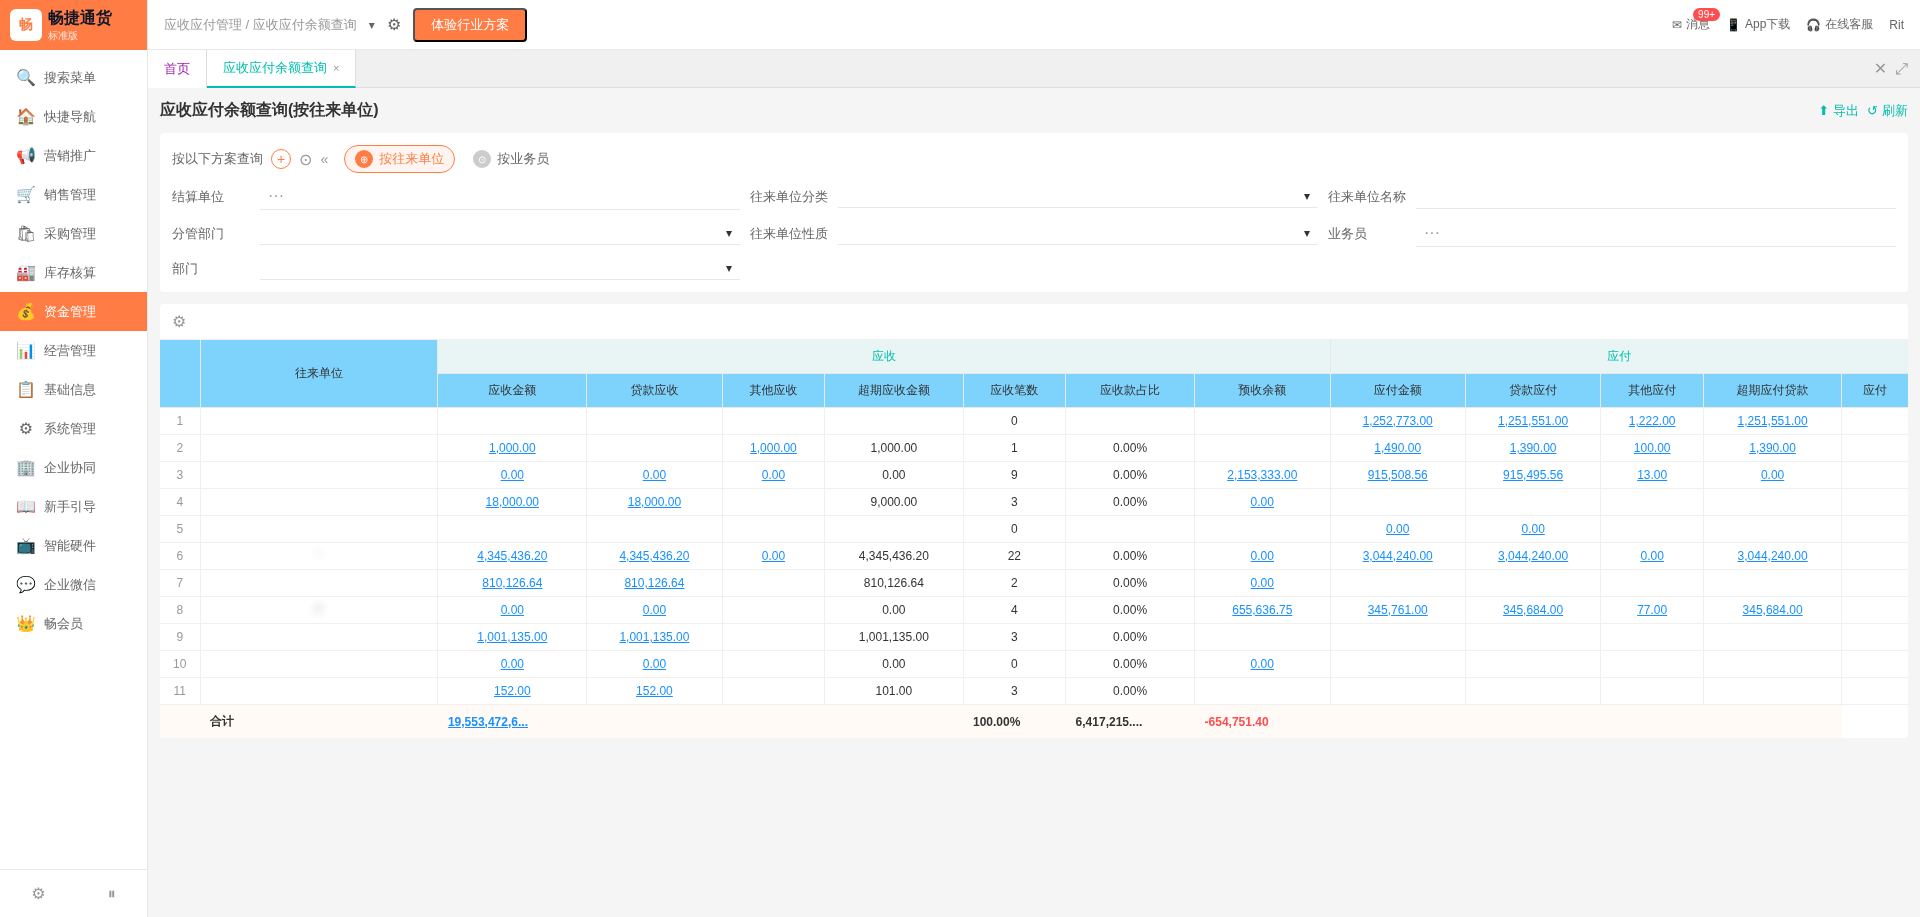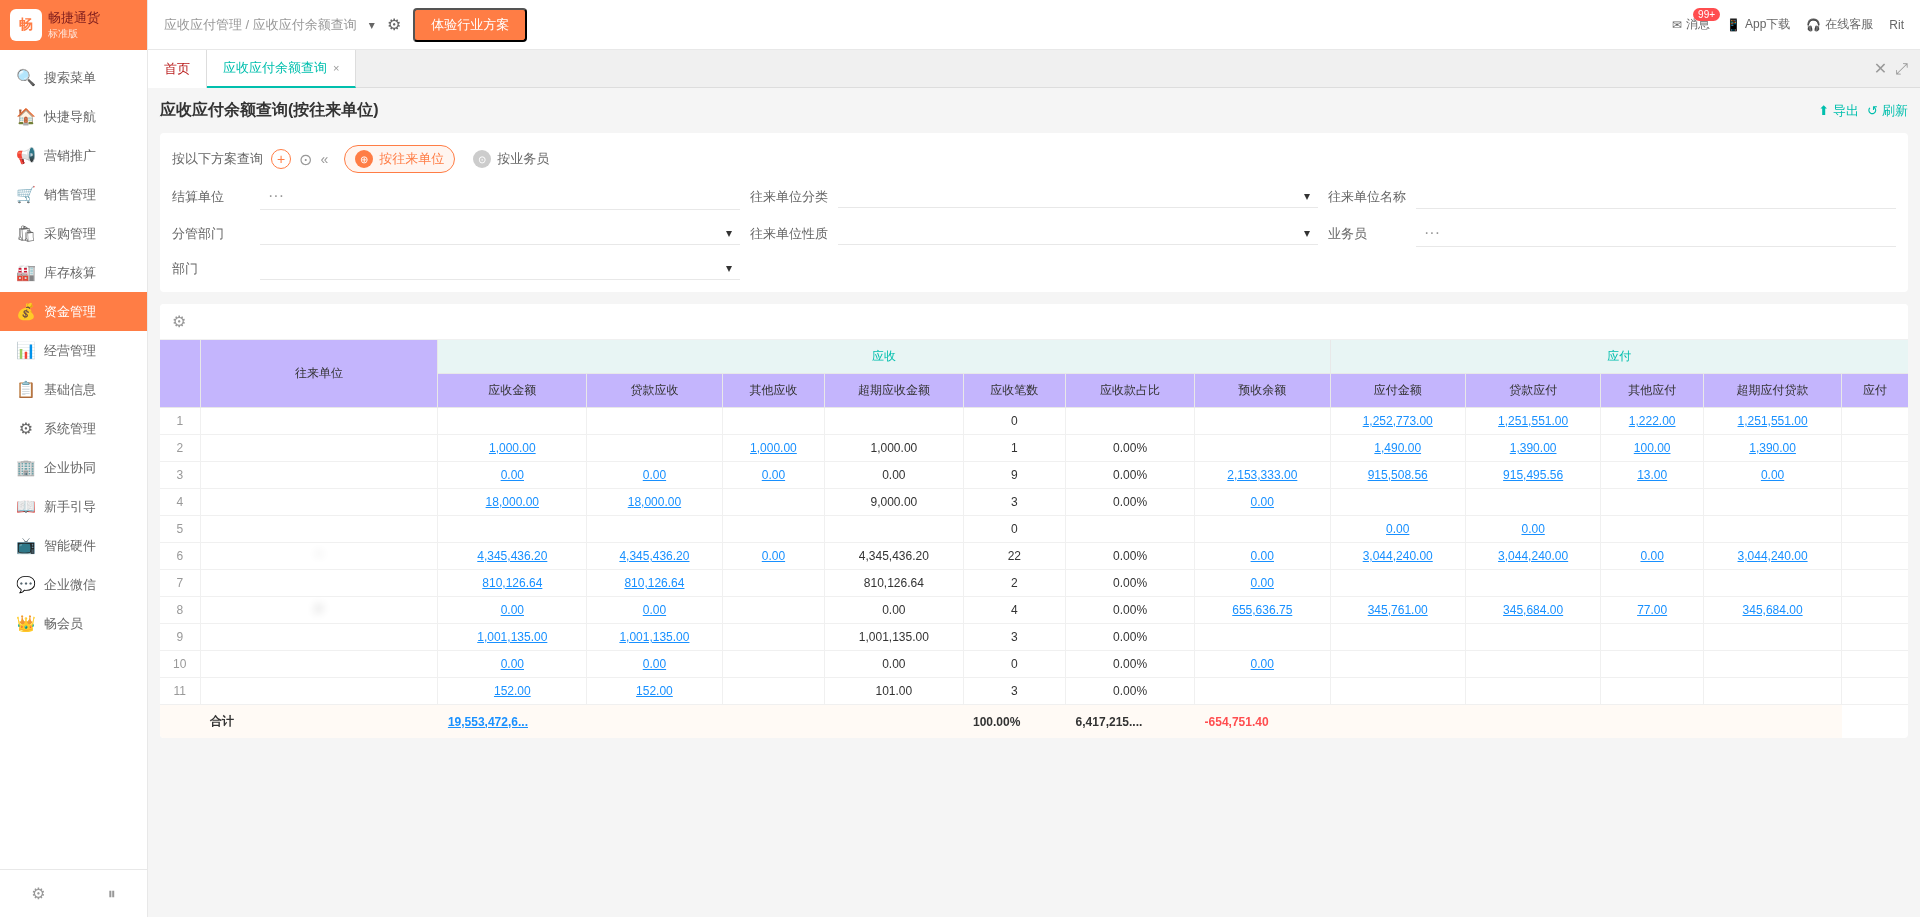--- a/index.html
+++ b/index.html
@@ -2,21 +2,21 @@
 <html><head>
   <meta charset="utf-8">
   <style>
     * { box-sizing: border-box; margin: 0; padding: 0; }
     body { font-family: 'Microsoft YaHei', Arial, sans-serif; font-size: 12px; background: #f5f5f5; color: #333; display: flex; height: 917px; overflow: hidden; }
 
     
     .sidebar { width: 148px; background: #fff; border-right: 1px solid #e8e8e8; display: flex; flex-direction: column; height: 100%; flex-shrink: 0; }
     .sidebar-logo { background: #ff7d45; height: 50px; display: flex; align-items: center; padding: 0 10px; gap: 6px; }
     .sidebar-logo-icon { width: 32px; height: 32px; background: #fff; border-radius: 6px; display: flex; align-items: center; justify-content: center; color: #ff7d45; font-weight: bold; font-size: 14px; }
-    .sidebar-logo-text { color: #7f1d1d; font-size: 13px; font-weight: normal; }
+    .sidebar-logo-text { color: #0f172a; font-size: 16px; font-weight: bold; }
     .sidebar-logo-sub { color: rgba(255,255,255,0.8); font-size: 10px; }
     .sidebar-nav { flex: 1; overflow-y: auto; padding: 8px 0; }
     .sidebar-item { display: flex; align-items: center; padding: 10px 16px; gap: 8px; cursor: pointer; color: #666; font-size: 13px; }
     .sidebar-item.active { background: #ff7d45; color: #fff; }
     .sidebar-item-icon { font-size: 16px; width: 20px; text-align: center; }
     .sidebar-bottom { border-top: 1px solid #e8e8e8; padding: 10px 0; display: flex; justify-content: space-around; align-items: center; }
     .sidebar-bottom-btn { color: #999; font-size: 16px; cursor: pointer; padding: 4px 8px; }
 
     
     .main { flex: 1; display: flex; flex-direction: column; overflow: hidden; }
@@ -28,21 +28,21 @@
     .topbar-gear { color: #666; cursor: pointer; font-size: 16px; }
     .topbar-promo { background: #ff7d45; color: #fff; padding: 6px 16px; border-radius: 4px; font-size: 13px; cursor: pointer; white-space: nowrap; }
     .topbar-spacer { flex: 1; }
     .topbar-actions { display: flex; align-items: center; gap: 16px; }
     .topbar-action { display: flex; align-items: center; gap: 4px; color: #666; font-size: 12px; cursor: pointer; position: relative; }
     .topbar-badge { background: #ff4d4f; color: #fff; border-radius: 10px; padding: 1px 5px; font-size: 10px; position: absolute; top: -8px; right: -10px; }
 
     
     .tabs { background: #f0f0f0; display: flex; align-items: center; height: 38px; border-bottom: 1px solid #ddd; flex-shrink: 0; }
     .tab { padding: 0 16px; height: 38px; display: flex; align-items: center; gap: 6px; cursor: pointer; font-size: 13px; color: #666; border-right: 1px solid #ddd; }
-    .tab.home { background: #fff; color: #b91c1c; }
+    .tab.home { background: #fff; color: #a21caf; }
     .tab.active { background: #fff; color: #00bfad; border-bottom: 2px solid #00bfad; }
     .tab-close { color: #999; font-size: 11px; cursor: pointer; }
     .tabs-right { margin-left: auto; display: flex; align-items: center; gap: 8px; padding-right: 12px; }
     .tabs-right-btn { color: #999; font-size: 16px; cursor: pointer; }
 
     
     .page-content { flex: 1; overflow: auto; background: #f5f5f5; padding: 12px; }
 
     
     .page-header { display: flex; align-items: center; justify-content: space-between; margin-bottom: 12px; }
@@ -79,21 +79,21 @@
     
     .query-btn { background: #ff7d45; color: #fff; border: none; padding: 6px 20px; border-radius: 4px; cursor: pointer; font-size: 13px; }
     .setting-btn { background: #fff; color: #666; border: 1px solid #ddd; padding: 6px 20px; border-radius: 4px; cursor: pointer; font-size: 13px; }
 
     
     .table-container { background: #fff; border-radius: 4px; overflow: hidden; }
     .table-toolbar { display: flex; align-items: center; padding: 8px 12px; background: #fff; border-bottom: 1px solid #f0f0f0; }
     .table-settings-icon { color: #999; font-size: 16px; cursor: pointer; }
 
     table { width: 100%; border-collapse: collapse; font-size: 12px; }
-    thead tr th { background: #c4b5fd; padding: 8px 10px; text-align: center; border-bottom: 1px solid #e8e8e8; border-right: 1px solid #e8e8e8; color: #333; font-weight: normal; white-space: nowrap; }
+    thead tr th { background: #7dd3fc; padding: 8px 10px; text-align: center; border-bottom: 1px solid #e8e8e8; border-right: 1px solid #e8e8e8; color: #333; font-weight: normal; white-space: nowrap; }
     thead tr th:last-child { border-right: none; }
     .th-group { background: #e8f5f4; color: #00bfad; }
     tbody tr td { padding: 6px 10px; border-bottom: 1px solid #f0f0f0; border-right: 1px solid #f0f0f0; text-align: center; color: #333; white-space: nowrap; }
     tbody tr td:last-child { border-right: none; }
     tbody tr td.link { color: #1890ff; text-decoration: underline; cursor: pointer; }
     tbody tr td.blurred { color: transparent; text-shadow: 0 0 8px rgba(0,0,0,0.3); user-select: none; }
     .tfoot-row td { background: #fffaf5; font-weight: bold; padding: 8px 10px; border-top: 1px solid #e8e8e8; }
     .row-num { color: #999; }
   </style>
 </head>

